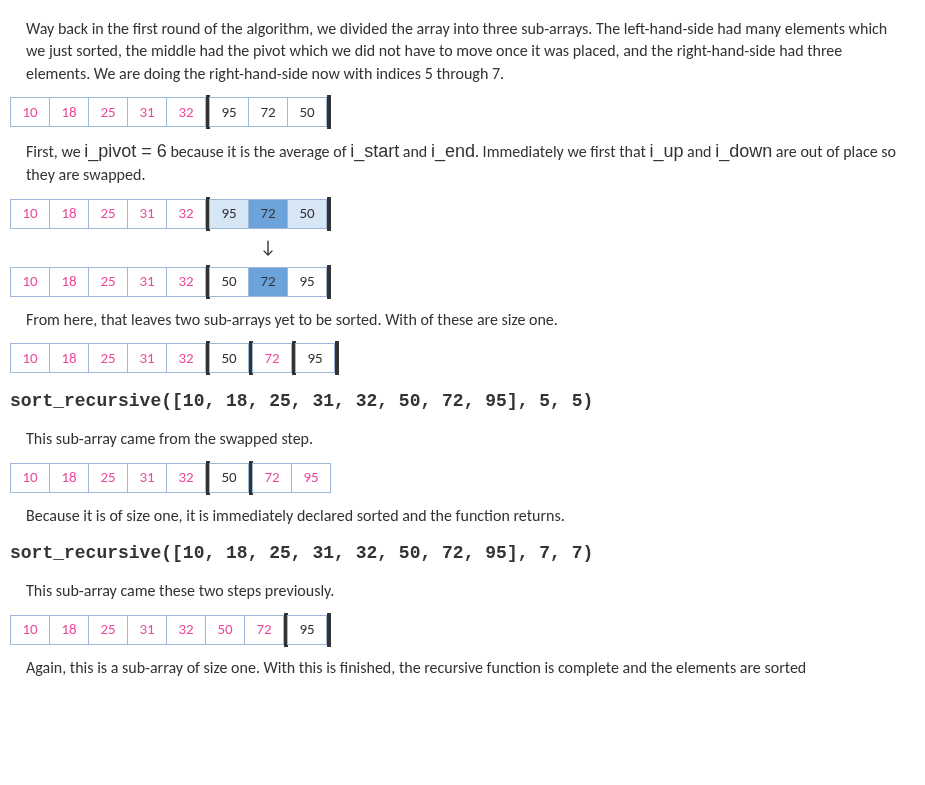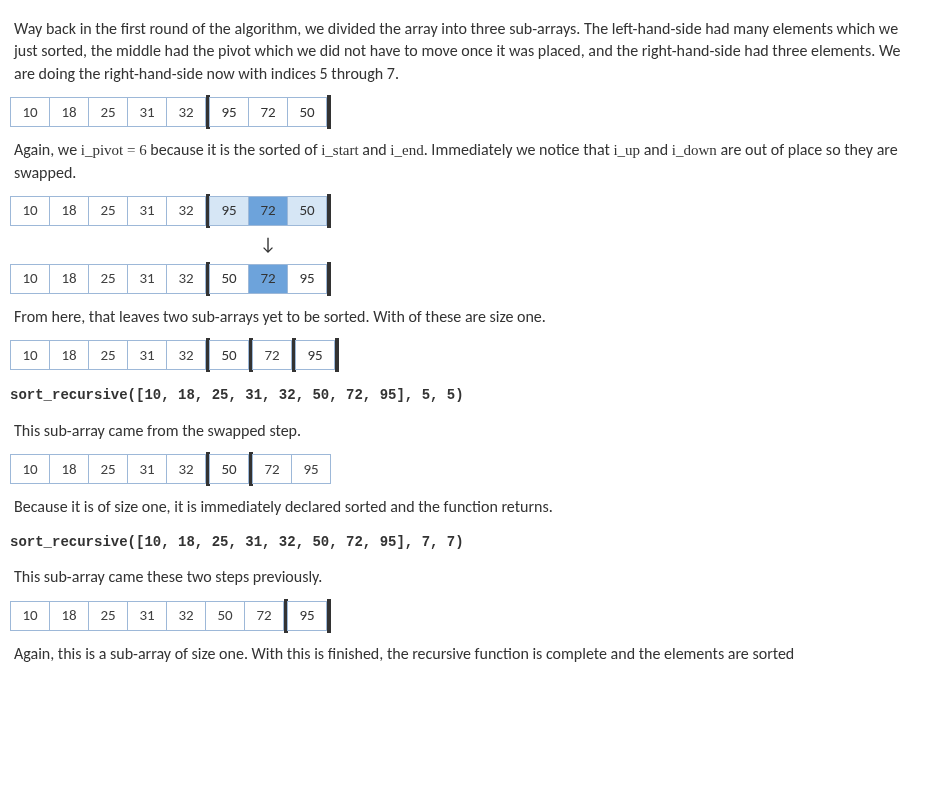--- a/index.html
+++ b/index.html
@@ -5,51 +5,51 @@
   body {
     font-family: Calibri, "Segoe UI", Arial, sans-serif;
     font-size: 16px;
     color: #333;
     margin: 0;
     padding: 8px 10px;
     width: 905px;
     line-height: 1.4;
   }
   p {
-    margin: 10px 4px;
+    margin: 10px 16px;
   }
   code, .mono {
-    font-family: Liberation Serif, serif;
-    font-size: 15px;
+    font-family: Liberation Sans, sans-serif;
+    font-size: 18px;
   }
   .bold-mono {
     font-family: Consolas, "Courier New", monospace;
     font-weight: bold;
-    font-size: 14px;
+    font-size: 18px;
     margin: 14px 0;
   }
   .array-row {
     display: flex;
     align-items: center;
     margin: 10px 0;
   }
   .cell {
     width: 40px;
     height: 30px;
     border: 1px solid #9db8d8;
     display: flex;
     align-items: center;
     justify-content: center;
     font-size: 15px;
     box-sizing: border-box;
     margin-left: -1px;
   }
   .cell:first-child { margin-left: 0; }
   .dim {
-    color: #404040;
+    color: #ec4899;
     background: #fff;
   }
   .active {
     color: #333;
     background: #fff;
     font-weight: normal;
   }
   .highlight {
     background: #d6e6f5;
     color: #333;
@@ -101,21 +101,21 @@
   <div class="cell dim">31</div>
   <div class="cell dim">32</div>
   <div class="sep"></div>
   <div class="cell active">95</div>
   <div class="cell active">72</div>
   <div class="cell active">50</div>
   <div class="sep"></div>
 </div>
 
 <p>
-  <span>Again, we </span><code class="mono">i_pivot = 6</code><span> because it is the sorted of </span><code class="mono">i_start</code><span> and </span><code class="mono">i_end</code><span>. Immediately we notice that </span><code class="mono">i_up</code><span> and </span><code class="mono">i_down</code><span> are out of place so they are swapped.</span>
+  <span>First, we </span><code class="mono">i_pivot = 6</code><span> because it is the average of </span><code class="mono">i_start</code><span> and </span><code class="mono">i_end</code><span>. Immediately we first that </span><code class="mono">i_up</code><span> and </span><code class="mono">i_down</code><span> are out of place so they are swapped.</span>
 </p>
 
 <div class="array-row">
   <div class="cell dim">10</div>
   <div class="cell dim">18</div>
   <div class="cell dim">25</div>
   <div class="cell dim">31</div>
   <div class="cell dim">32</div>
   <div class="sep"></div>
   <div class="cell highlight">95</div>

